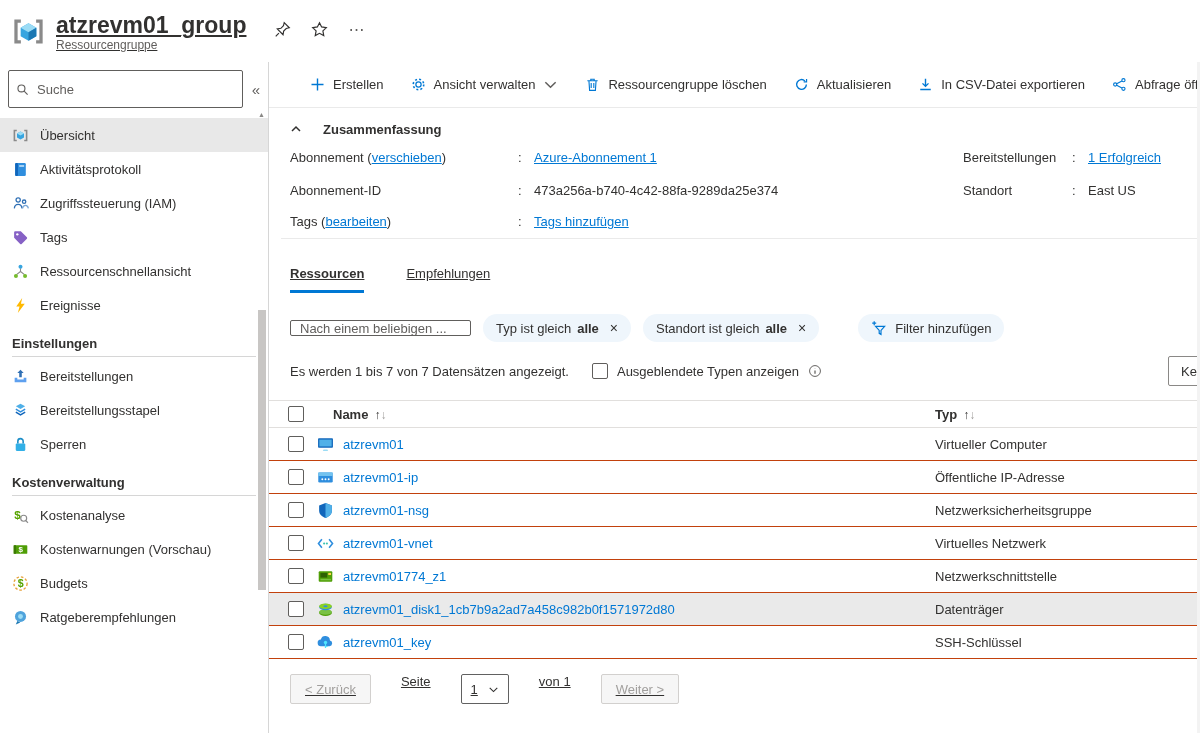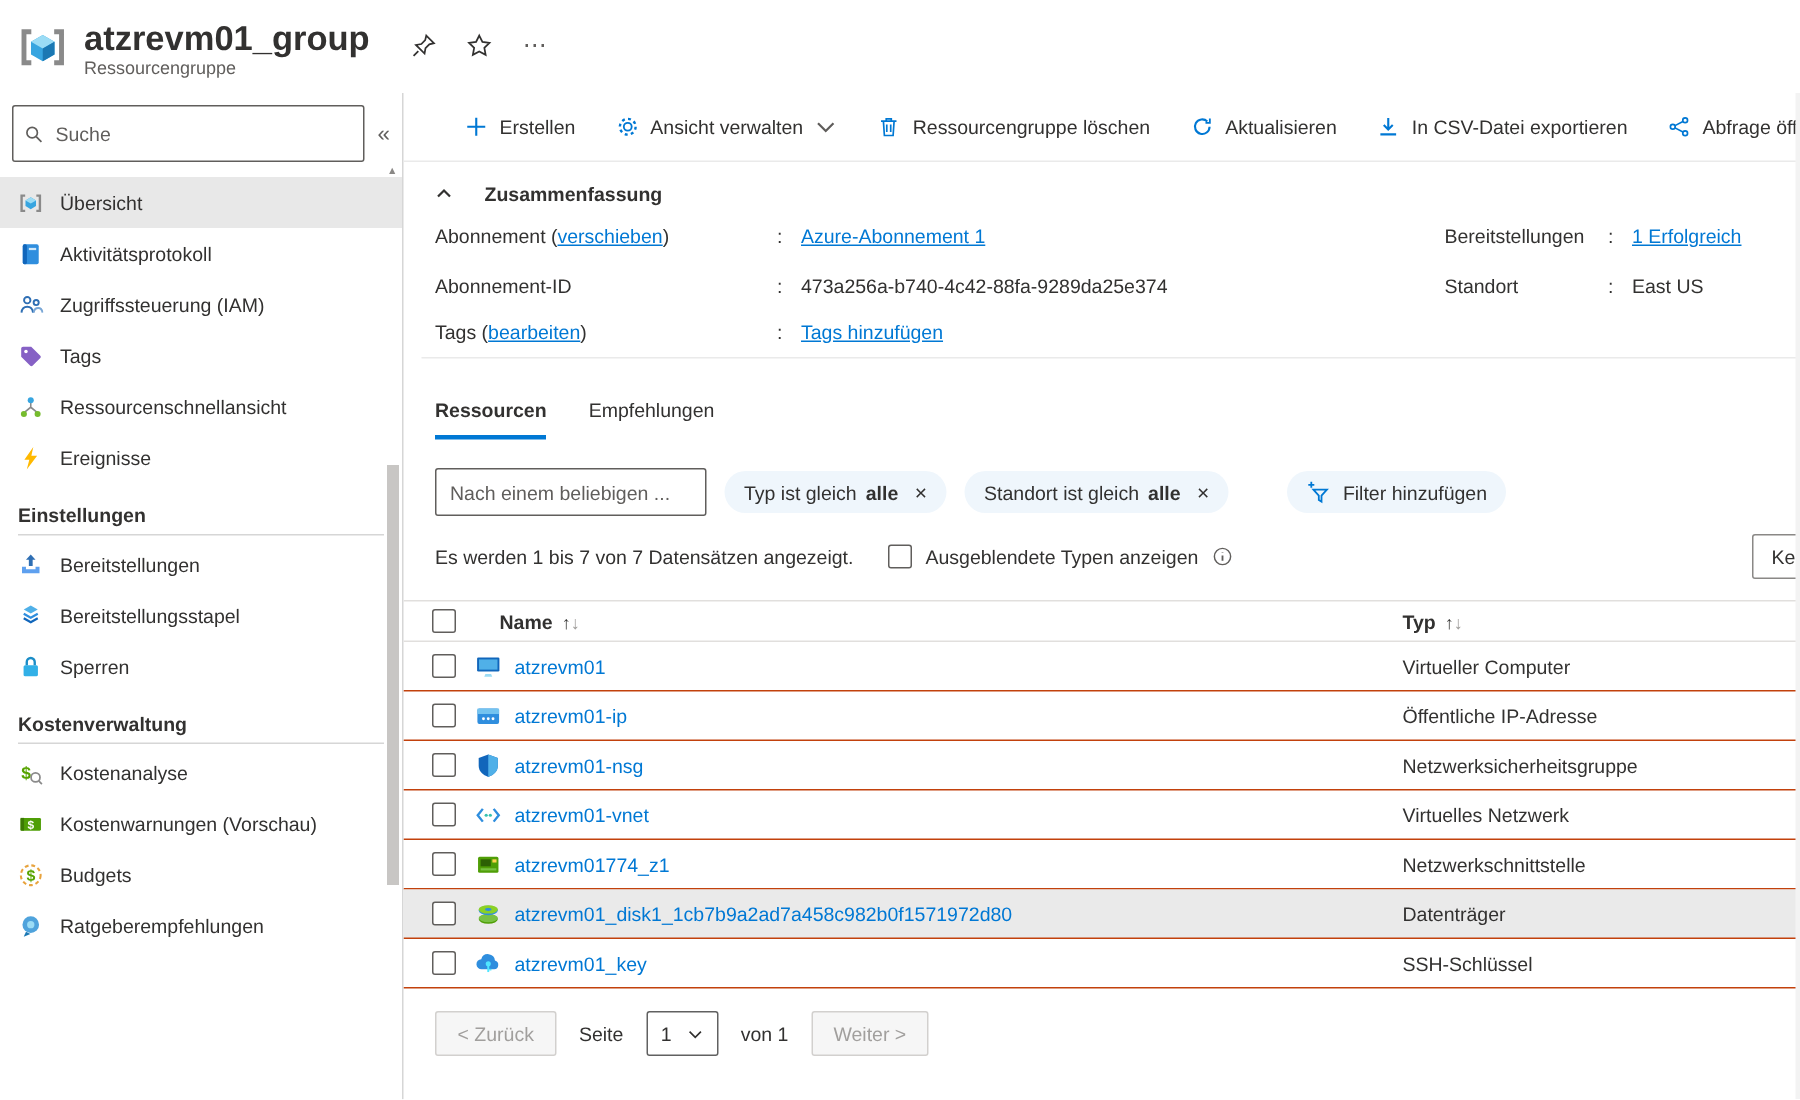--- a/index.html
+++ b/index.html
@@ -3,21 +3,21 @@
 <meta charset="utf-8">
 <style>
   html,body{margin:0;padding:0;background:#fff;}
   .app{width:1200px;height:733px;position:relative;overflow:hidden;background:#fff;
        font-family:"Liberation Sans",sans-serif;font-size:13px;color:#323130;}
   svg{display:block}
   .lnk{color:#0078d4;text-decoration:underline;cursor:pointer}
 
   
   .page-header{height:62px;box-sizing:border-box;display:flex;align-items:flex-start;padding:13px 0 0 10px;}
-  .title-wrap{margin-left:9px;}
+  .title-wrap{margin-left:9px;text-decoration:underline;}
   .page-title{font-size:23px;font-weight:700;line-height:24px;}
   .page-subtitle{font-size:12px;color:#605e5c;margin-top:1px;}
   .header-actions{display:flex;align-items:center;gap:20px;margin-left:28px;padding-top:7px;color:#323130;}
   .header-actions .act{cursor:pointer}
 
   
   .layout{display:flex;height:671px;}
   .sidebar{width:269px;flex:none;box-sizing:border-box;border-right:1px solid #d6d6d6;position:relative;}
   .main{flex:1;min-width:0;position:relative;overflow:hidden;}
 
@@ -51,27 +51,27 @@
   .ess-grid{position:relative;}
   .ess-row{height:33px;display:flex;align-items:center;}
   .ess-row.tags-row{height:28px;}
   .ess-label{width:228px;flex:none;}
   .ess-colon{width:16px;flex:none;}
   .ess-right{position:absolute;left:673px;top:0;width:246px;}
   .ess-right .ess-label{width:109px;}
   .ess-divider{border-bottom:1px solid #eaeaea;margin:3px 0 0 12px;}
 
   
-  .tabs{display:flex;gap:28px;margin:27px 0 0 21px;}
+  .tabs{display:flex;gap:42px;margin:27px 0 0 21px;text-decoration:underline;}
   .tab{padding-bottom:9px;cursor:pointer;border-bottom:3px solid transparent;}
   .tab.active{font-weight:700;border-bottom-color:#0078d4;}
 
   
   .filters{display:flex;align-items:center;gap:12px;margin-top:20px;padding-left:21px;height:30px;}
-  .filter-input{width:181px;height:32px;box-sizing:border-box;border:1px solid #605e5c;border-radius:2px;
+  .filter-input{width:181px;height:16px;box-sizing:border-box;border:1px solid #605e5c;border-radius:2px;
                 padding:0 9px;font:inherit;color:#ec4899;}
   .filter-input::placeholder{color:#605e5c}
   .pill{background:#eff6fc;border-radius:14px;height:28px;display:flex;align-items:center;
         padding:0 13px;gap:6px;cursor:pointer;white-space:nowrap;}
   .pill b{font-weight:700;}
   .pill .x{margin-left:5px;font-size:14px;line-height:14px;cursor:pointer;}
   .pill.add{margin-left:27px;gap:8px;}
   .pill.add svg{width:16px;height:16px;}
 
   
@@ -91,21 +91,21 @@
   .sort{font-weight:400;margin-left:6px;font-size:12px;}
   .sort .up{color:#323130}.sort .dn{color:#a19f9d}
   .tbl-row{display:flex;align-items:center;height:33px;box-sizing:border-box;border-bottom:1px solid #c2410c;
            position:relative;padding-left:19px;cursor:pointer;}
   .tbl-row.hl{background:#eaeaea;}
   .res-icon{width:17px;height:17px;margin-left:13px;flex:none;}
   .res-name{margin-left:9px;color:#0078d4;white-space:nowrap;}
   .tbl-type{position:absolute;left:666px;color:#323130;font-weight:inherit;}
 
   
-  .pager{display:flex;align-items:center;gap:15px;margin:15px 0 0 21px;}
+  .pager{display:flex;align-items:flex-start;gap:30px;margin:15px 0 0 21px;text-decoration:underline;}
   .pg-btn{border:1px solid #d2d0ce;background:#f6f6f6;color:#a19f9d;border-radius:2px;height:28px;
           display:flex;align-items:center;padding:0 14px;cursor:pointer;}
   .pg-select{border:1px solid #616161;border-radius:2px;background:#fff;height:28px;display:flex;
              align-items:center;gap:10px;padding:0 9px;cursor:pointer;}
   .edge-track{position:absolute;right:0;top:0;bottom:0;width:3px;background:#f3f3f3;}
 </style>
 </head>
 <body>
 
 <div class="app">

